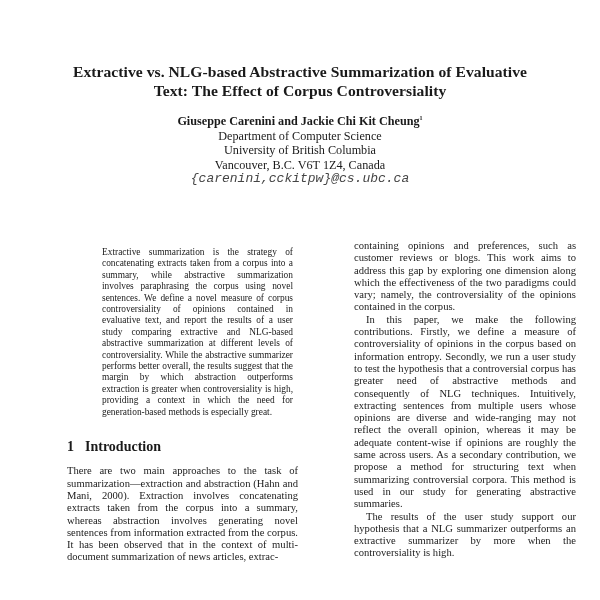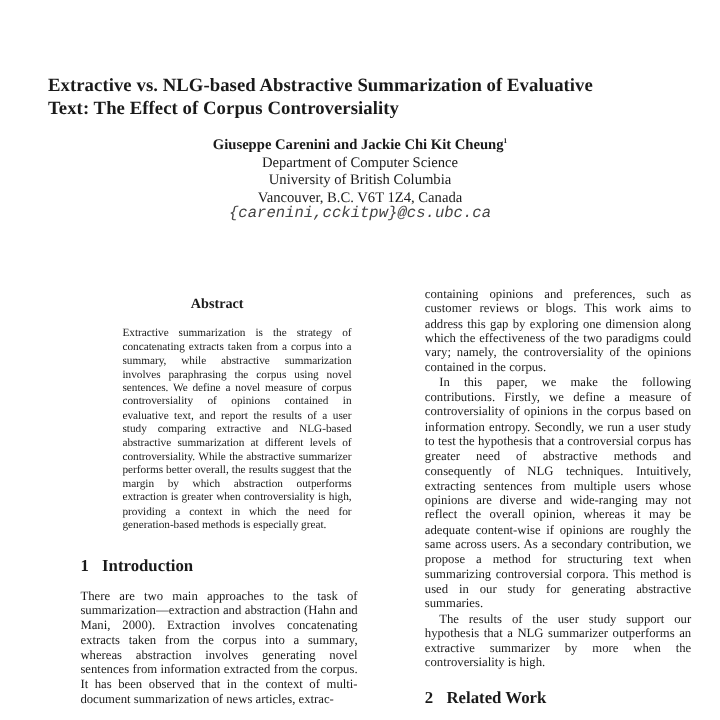--- a/index.html
+++ b/index.html
@@ -5,21 +5,21 @@
     html, body { margin: 0; padding: 0; }
     body {
       width: 600px; height: 600px; overflow: hidden;
       background: #ffffff;
       font-family: "Liberation Serif", serif;
       color: #1a1a1a;
       position: relative;
     }
     .title {
       position: absolute; left: 40px; width: 520px; top: 62px;
-      font-weight: bold; font-size: 15.6px; line-height: 19px;
+      text-align: center; font-weight: bold; font-size: 15.6px; line-height: 19px;
       letter-spacing: 0.05px;
     }
     .authors {
       position: absolute; left: 100px; width: 400px; top: 111px;
       text-align: center; font-size: 12.2px; line-height: 14.6px;
     }
     .authors .names { font-weight: bold; }
     .authors sup { font-size: 6px; vertical-align: 5px; }
     .authors .email { font-family: "Liberation Mono", monospace; font-size: 13px; color: #444; font-style: italic; }
     .col {
@@ -47,33 +47,29 @@
 
 <div class="authors">
   <div class="names"><span>Giuseppe Carenini and Jackie Chi Kit Cheung</span><sup>1</sup></div>
   <div>Department of Computer Science</div>
   <div>University of British Columbia</div>
   <div>Vancouver, B.C.  V6T  1Z4, Canada</div>
   <div class="email">{carenini,cckitpw}@cs.ubc.ca</div>
 </div>
 
 <div class="col col-left">
-  <div class="abstract-heading">Abstract</div>
   <p class="abstract-body">Extractive summarization is the strategy of concatenating extracts taken from a corpus into a summary, while abstractive summarization involves paraphrasing the corpus using novel sentences. We define a novel measure of corpus controversiality of opinions contained in evaluative text, and report the results of a user study comparing extractive and NLG-based abstractive summarization at different levels of controversiality. While the abstractive summarizer performs better overall, the results suggest that the margin by which abstraction outperforms extraction is greater when controversiality is high, providing a context in which the need for generation-based methods is especially great.</p>
 
   <div class="section-heading">
     <span class="num">1</span><span>Introduction</span>
   </div>
   <div class="body-text">
     <p>There are two main approaches to the task of summarization—extraction and abstraction (Hahn and Mani, 2000). Extraction involves concatenating extracts taken from the corpus into a summary, whereas abstraction involves generating novel sentences from information extracted from the corpus. It has been observed that in the context of multi-document summarization of news articles, extrac-</p>
   </div>
 </div>
 
 <div class="col col-right">
   <p>containing opinions and preferences, such as customer reviews or blogs. This work aims to address this gap by exploring one dimension along which the effectiveness of the two paradigms could vary; namely, the controversiality of the opinions contained in the corpus.</p>
   <p class="indent">In this paper, we make the following contributions. Firstly, we define a measure of controversiality of opinions in the corpus based on information entropy. Secondly, we run a user study to test the hypothesis that a controversial corpus has greater need of abstractive methods and consequently of NLG techniques. Intuitively, extracting sentences from multiple users whose opinions are diverse and wide-ranging may not reflect the overall opinion, whereas it may be adequate content-wise if opinions are roughly the same across users. As a secondary contribution, we propose a method for structuring text when summarizing controversial corpora. This method is used in our study for generating abstractive summaries.</p>
   <p class="indent">The results of the user study support our hypothesis that a NLG summarizer outperforms an extractive summarizer by more when the controversiality is high.</p>
 
-  <div class="section-heading right-sec">
-    <span class="num">2</span><span>Related Work</span>
-  </div>
 
 </div>
 
 </body></html>

